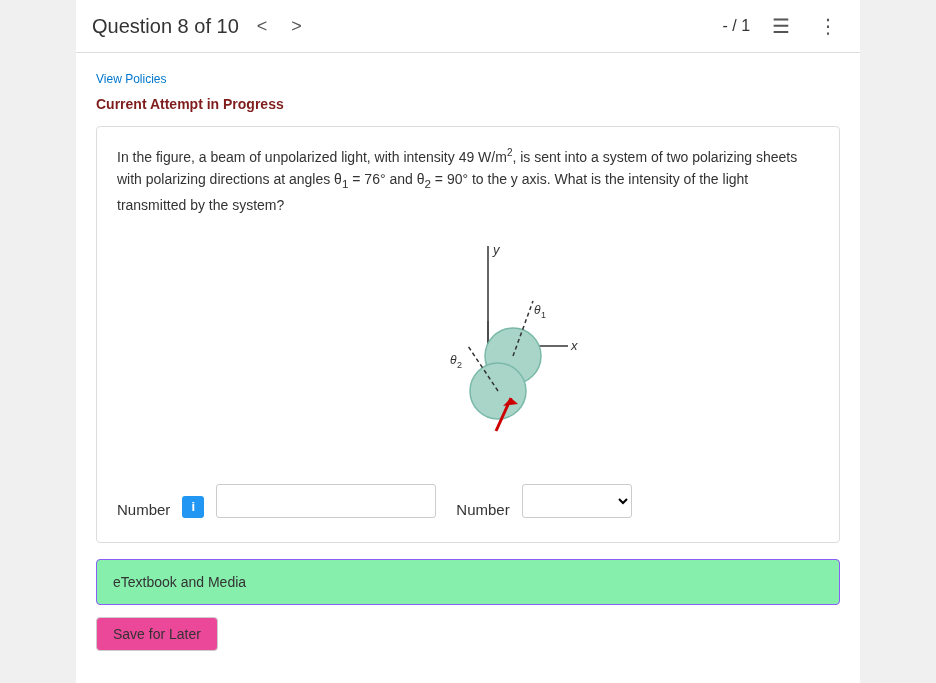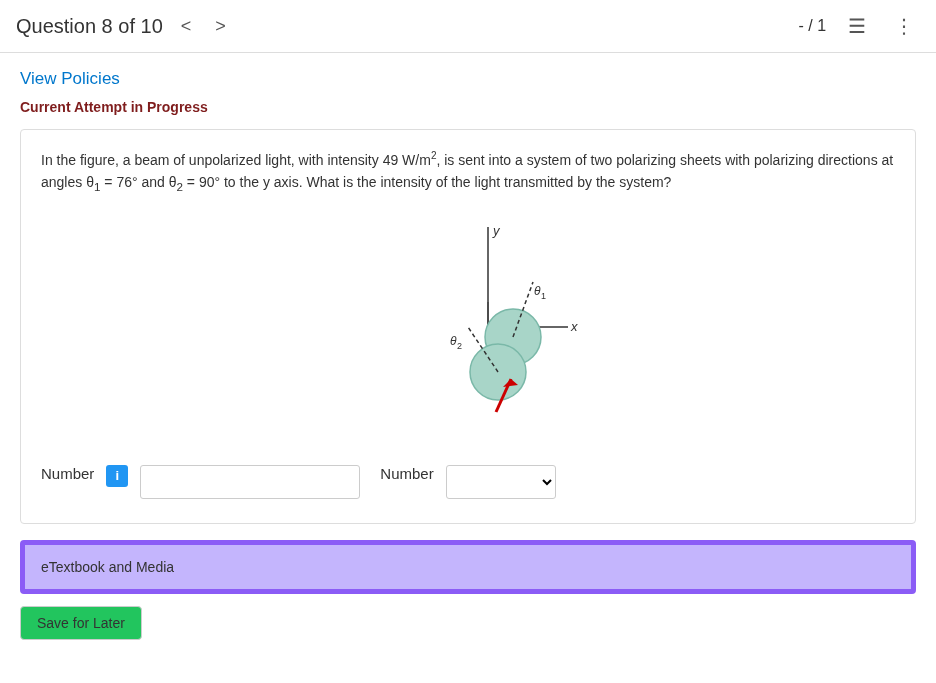--- a/index.html
+++ b/index.html
@@ -5,21 +5,21 @@
     * { box-sizing: border-box; margin: 0; padding: 0; }
     body {
       font-family: Arial, sans-serif;
       background: #f0f0f0;
       display: flex;
       justify-content: center;
       align-items: flex-start;
       min-height: 683px;
     }
     .page-wrapper {
-      width: 936px;
+      width: 784px;
       background: #fff;
       min-height: 683px;
     }
     
     .header {
       display: flex;
       align-items: center;
       padding: 12px 16px;
       border-bottom: 1px solid #ddd;
       background: #fff;
@@ -59,21 +59,21 @@
       font-size: 20px;
       color: #555;
       padding: 2px 6px;
     }
     
     .content-area {
       padding: 16px 20px;
     }
     .view-policies {
       color: #0077cc;
-      font-size: 17px;
+      font-size: 12px;
       text-decoration: none;
       cursor: pointer;
       display: inline-block;
       margin-bottom: 10px;
     }
     .current-attempt {
       font-size: 14px;
       font-weight: bold;
       color: #7f1d1d;
       margin-bottom: 14px;
@@ -101,21 +101,21 @@
       justify-content: center;
       margin-bottom: 28px;
     }
     .figure-svg {
       width: 220px;
       height: 220px;
     }
     
     .answer-row {
       display: flex;
-      align-items: flex-start;
+      align-items: flex-end;
       gap: 12px;
       margin-top: 8px;
     }
     .number-label {
       font-size: 15px;
       color: #333;
       font-weight: 400;
     }
     .info-btn {
       background: #2196F3;
@@ -149,34 +149,34 @@
       height: 34px;
       border: 1px solid #ccc;
       border-radius: 3px;
       padding: 0 4px;
       font-size: 14px;
       background: #fff;
       cursor: pointer;
     }
     
     .etextbook-section {
-      border: 5px solid #8b5cf6;
+      border: 1px solid #8b5cf6;
       border-radius: 4px;
       padding: 14px 16px;
       margin-bottom: 12px;
-      background: #c4b5fd;
+      background: #86efac;
       font-size: 14px;
       color: #333;
       cursor: pointer;
     }
     
     .save-btn {
       border: 1px solid #ccc;
       border-radius: 4px;
-      background: #22c55e;
+      background: #ec4899;
       padding: 8px 16px;
       font-size: 14px;
       color: #333;
       cursor: pointer;
     }
   </style>
 </head>
 <body>
 
 <div class="page-wrapper">

